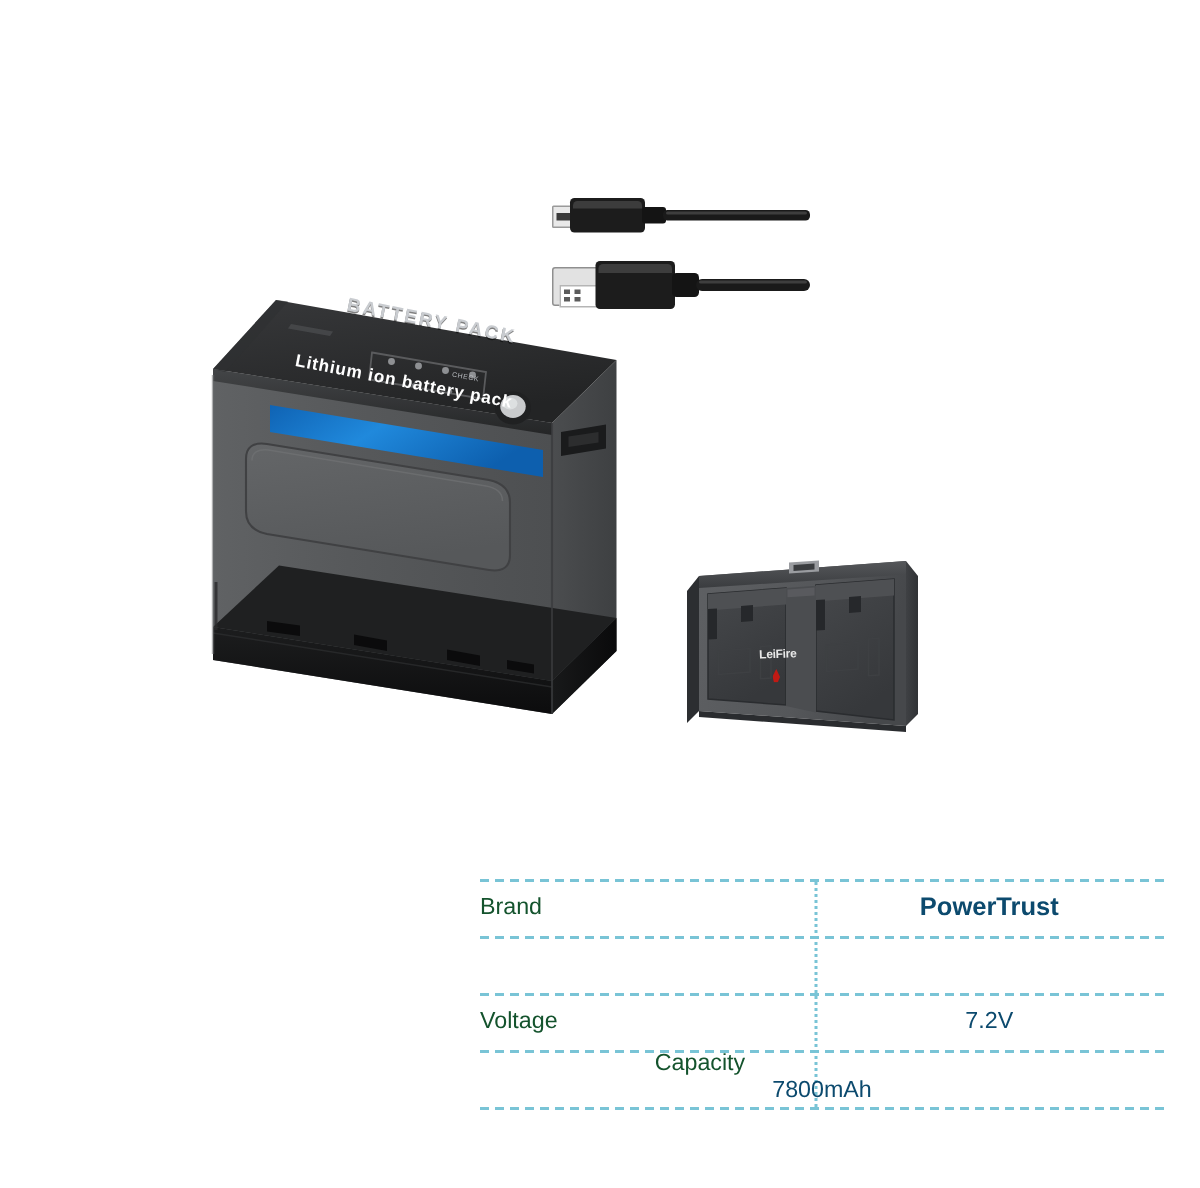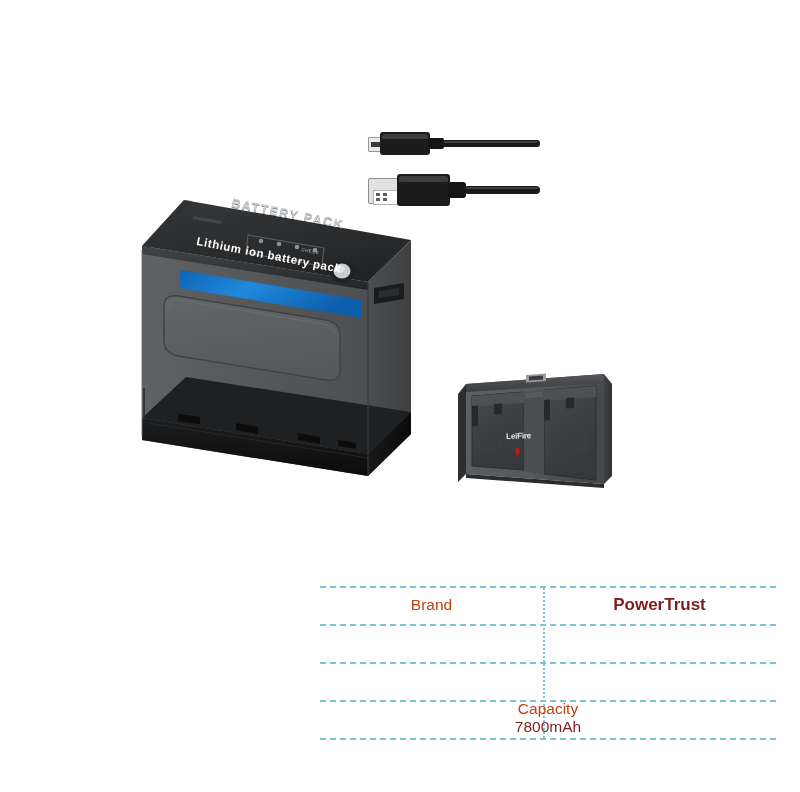--- a/index.html
+++ b/index.html
@@ -203,29 +203,28 @@
     border-left: 2px dotted #79c4d6;
   }
   .spec-row {
     position: absolute;
     left: 0; width: 456px; height: 38px;
     display: flex;
     align-items: center;
   }
   .spec-label {
     width: 223px;
-    text-align: center;
     font-size: 15.5px;
-    color: #c2410c;
+    color: #14532d;
   }
   .spec-value {
     width: 233px;
     text-align: center;
     font-size: 15.5px;
-    color: #7f1d1d;
+    color: #0c4a6e;
   }
   .spec-value.strong {
     font-size: 17px;
     font-weight: bold;
   }
 </style>
 </head>
 <body>
 
 <div id="canvas">
@@ -432,20 +431,24 @@
     <div class="spec-hline" style="top:114px;"></div>
     <div class="spec-hline" style="top:152px;"></div>
     <div class="spec-vline"></div>
 
     <div class="spec-row" style="top:0px;">
       <div class="spec-label">Brand</div>
       <div class="spec-value strong">PowerTrust</div>
     </div>
 
 
+    <div class="spec-row" style="top:76px;">
+      <div class="spec-label">Voltage</div>
+      <div class="spec-value">7.2V</div>
+    </div>
 
     <div class="spec-row" style="top:114px;flex-direction:column;">
       <div class="spec-label">Capacity</div>
       <div class="spec-value">7800mAh</div>
     </div>
 
   </div>
 
 </div>
 

